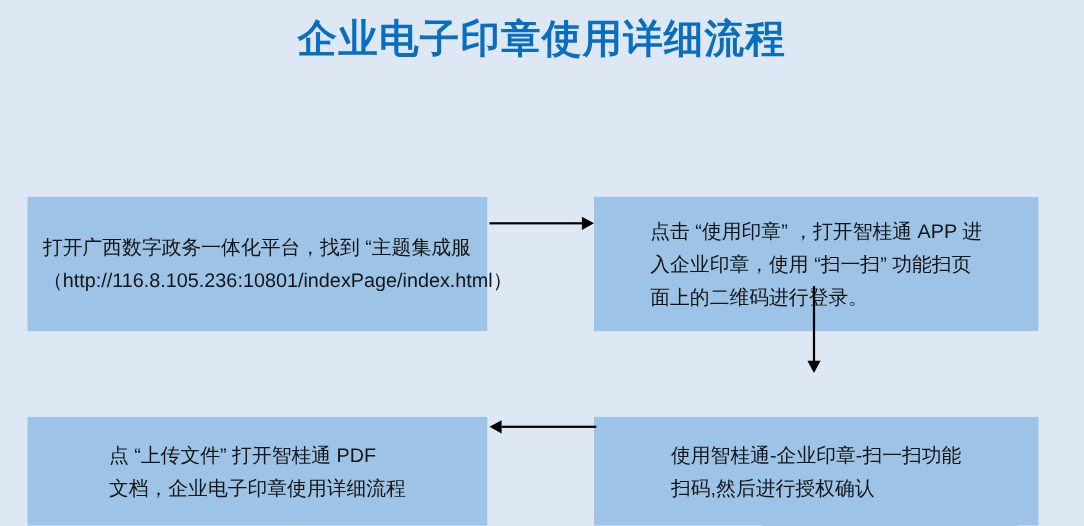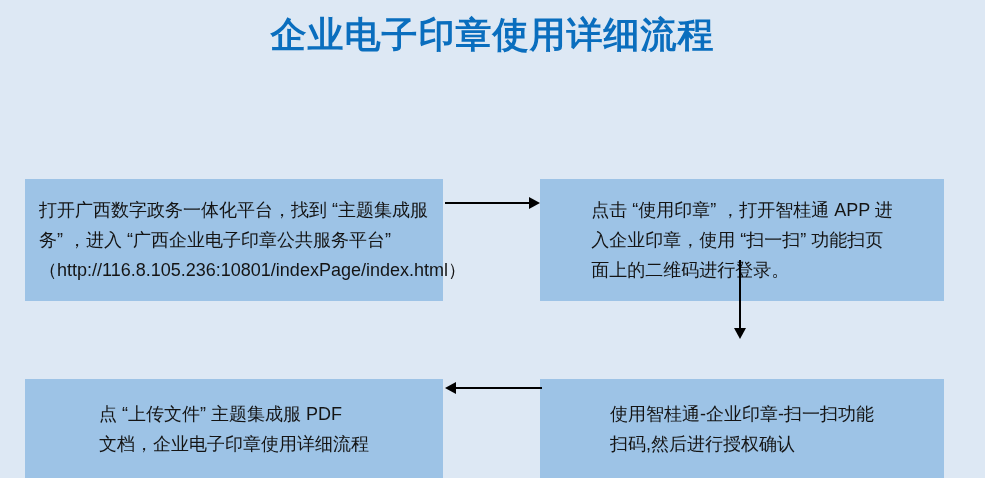--- a/index.html
+++ b/index.html
@@ -92,21 +92,20 @@
 </head>
 <body>
 
 <div class="canvas">
 
   <h1 class="title">企业电子印章使用详细流程</h1>
 
   <div class="box box-step1">
     <div class="inner">
       <div class="line">打开广西数字政务一体化平台，找到 “主题集成服</div>
-      <div class="line">务” ，进入 “广西企业电子印章公共服务平台”</div>
       <div class="line">（http://116.8.105.236:10801/indexPage/index.html）</div>
     </div>
   </div>
 
   <div class="box box-step3">
     <div class="inner">
       <div class="line">使用智桂通-企业印章-扫一扫功能</div>
       <div class="line">扫码,然后进行授权确认</div>
     </div>
   </div>
@@ -114,21 +113,21 @@
   <div class="box box-step2">
     <div class="inner">
       <div class="line">点击 “使用印章” ，打开智桂通 APP 进</div>
       <div class="line">入企业印章，使用 “扫一扫” 功能扫页</div>
       <div class="line">面上的二维码进行登录。</div>
     </div>
   </div>
 
   <div class="box box-step4">
     <div class="inner">
-      <div class="line">点 “上传文件” 主题集成服  PDF</div>
+      <div class="line">点 “上传文件” 打开智桂通  PDF</div>
       <div class="line">文档，企业电子印章使用详细流程</div>
     </div>
   </div>
 
   <div>
     <div class="shaft-h arrow-1-shaft"></div>
     <div class="head-right arrow-1-head"></div>
   </div>
 
   <div>

